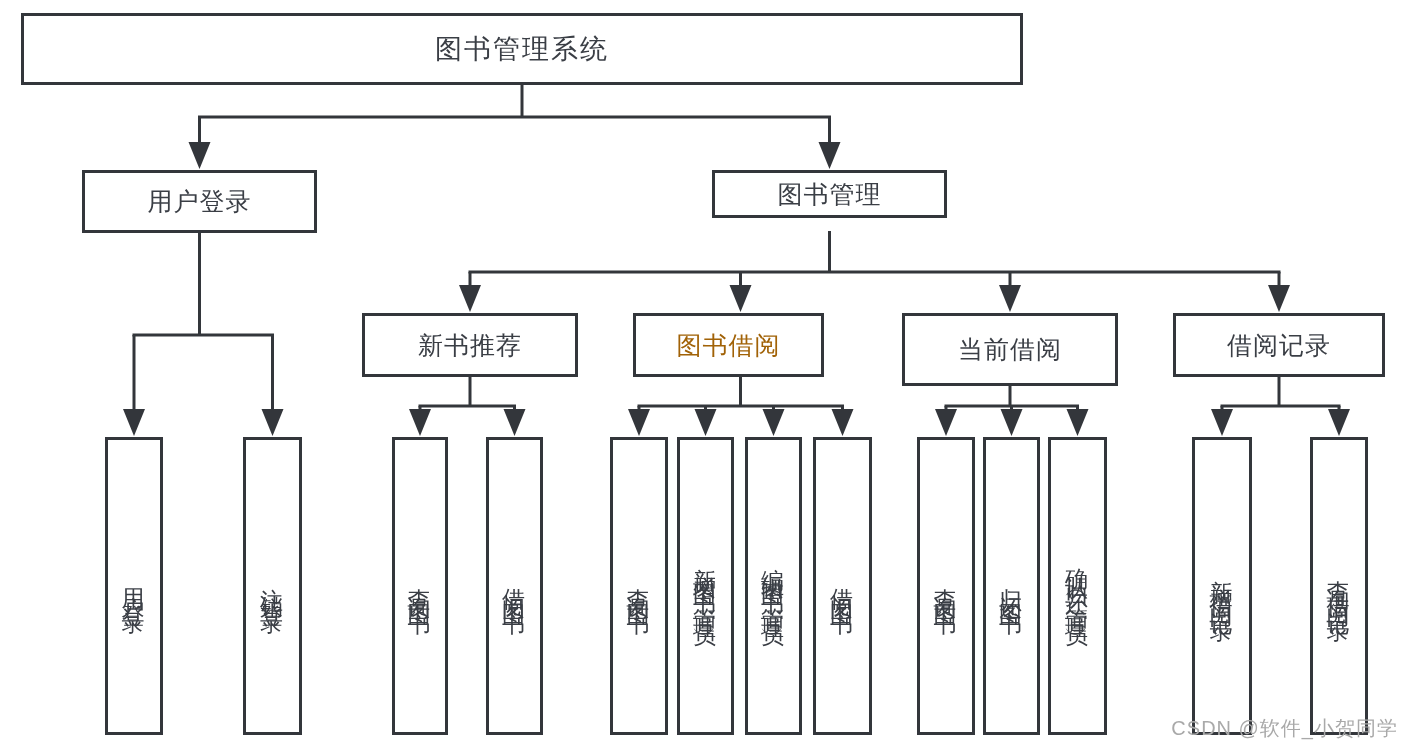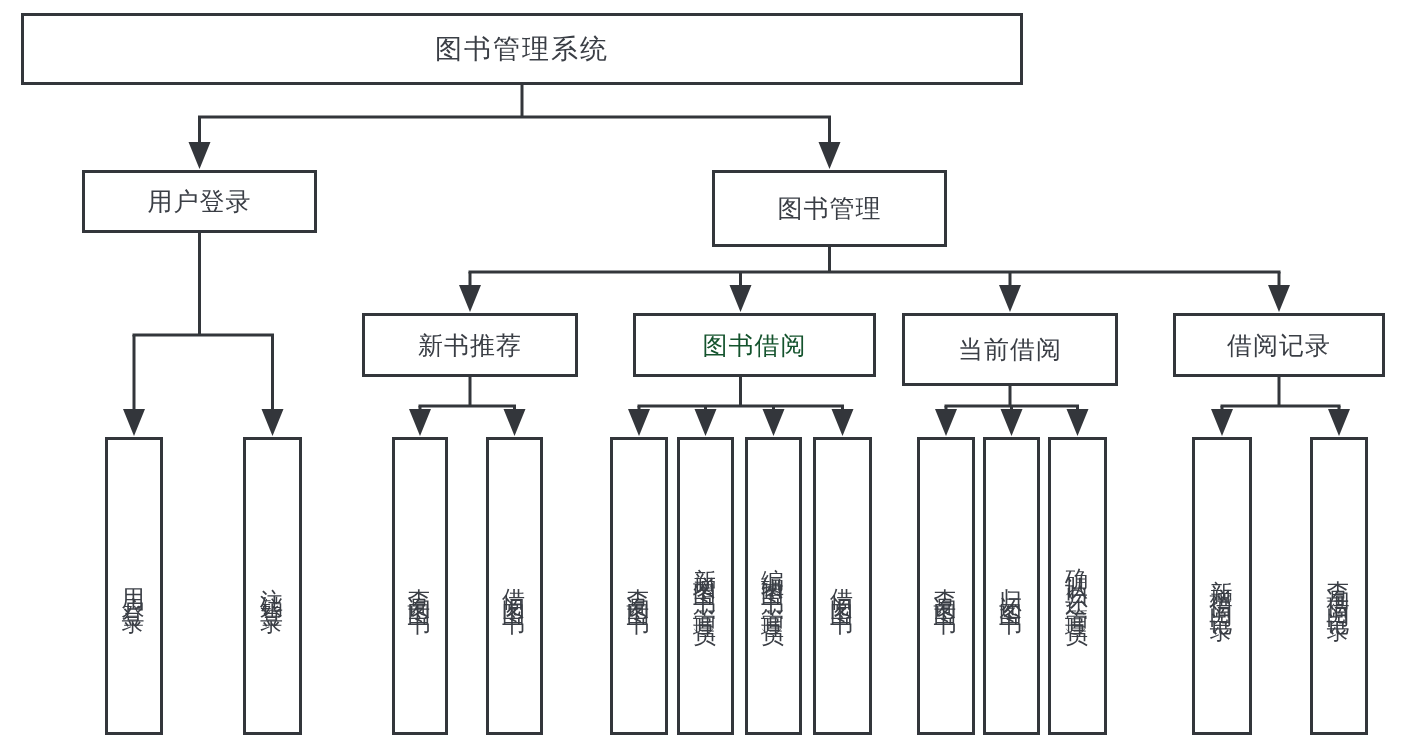--- a/index.html
+++ b/index.html
@@ -107,32 +107,33 @@
       <line x1="1279" y1="375" x2="1279" y2="406" stroke="#33363b" stroke-width="3"></line>
       <line x1="1220.5" y1="406" x2="1340.5" y2="406" stroke="#33363b" stroke-width="3"></line>
       <line x1="1222" y1="406" x2="1222" y2="423" stroke="#33363b" stroke-width="3"></line>
       <polygon points="1211,409 1233,409 1222,436" fill="#33363b"></polygon>
       <line x1="1339" y1="406" x2="1339" y2="423" stroke="#33363b" stroke-width="3"></line>
       <polygon points="1328,409 1350,409 1339,436" fill="#33363b"></polygon>
     </svg>
   <div id="nodes">
       <div class="node root" style="left: 21px; top: 13px; width: 1002px; height: 72px; border-color: rgb(51, 54, 59); color: rgb(58, 62, 69);">图书管理系统</div>
       <div class="node" style="left: 82px; top: 170px; width: 235px; height: 63px; border-color: rgb(51, 54, 59); color: rgb(58, 62, 69);">用户登录</div>
-      <div class="node" style="left: 712px; top: 170px; width: 235px; height: 77px; border-color: rgb(51, 54, 59); color: rgb(58, 62, 69);">图书管理</div>
+      <div class="node" style="left: 712px; top: 170px; width: 235px; height: 48px; border-color: rgb(51, 54, 59); color: rgb(58, 62, 69);">图书管理</div>
       <div class="node" style="left: 362px; top: 313px; width: 216px; height: 64px; border-color: rgb(51, 54, 59); color: rgb(58, 62, 69);">新书推荐</div>
-      <div class="node" style="left: 633px; top: 313px; width: 243px; height: 64px; border-color: rgb(51, 54, 59); color: #14532d;">图书借阅</div>
+      <div class="node" style="left: 633px; top: 313px; width: 191px; height: 64px; border-color: rgb(51, 54, 59); color: #a16207;">图书借阅</div>
       <div class="node" style="left: 902px; top: 313px; width: 216px; height: 73px; border-color: rgb(51, 54, 59); color: rgb(58, 62, 69);">当前借阅</div>
       <div class="node" style="left: 1173px; top: 313px; width: 212px; height: 64px; border-color: rgb(51, 54, 59); color: rgb(58, 62, 69);">借阅记录</div>
       <div class="node vertical" style="left: 105px; top: 437px; width: 58px; height: 298px; border-color: rgb(51, 54, 59); color: rgb(58, 62, 69);">用户登录</div>
       <div class="node vertical" style="left: 243px; top: 437px; width: 59px; height: 298px; border-color: rgb(51, 54, 59); color: rgb(58, 62, 69);">注销登录</div>
       <div class="node vertical" style="left: 392px; top: 437px; width: 56px; height: 298px; border-color: rgb(51, 54, 59); color: rgb(58, 62, 69);">查询图书</div>
       <div class="node vertical" style="left: 486px; top: 437px; width: 57px; height: 298px; border-color: rgb(51, 54, 59); color: rgb(58, 62, 69);">借阅图书</div>
       <div class="node vertical" style="left: 610px; top: 437px; width: 58px; height: 298px; border-color: rgb(51, 54, 59); color: rgb(58, 62, 69);">查询图书</div>
       <div class="node vertical" style="left: 677px; top: 437px; width: 57px; height: 298px; border-color: rgb(51, 54, 59); color: rgb(58, 62, 69);">新增图书（管理员）</div>
       <div class="node vertical" style="left: 745px; top: 437px; width: 57px; height: 298px; border-color: rgb(51, 54, 59); color: rgb(58, 62, 69);">编辑图书（管理员）</div>
       <div class="node vertical" style="left: 813px; top: 437px; width: 59px; height: 298px; border-color: rgb(51, 54, 59); color: rgb(58, 62, 69);">借阅图书</div>
       <div class="node vertical" style="left: 917px; top: 437px; width: 58px; height: 298px; border-color: rgb(51, 54, 59); color: rgb(58, 62, 69);">查询图书</div>
       <div class="node vertical" style="left: 983px; top: 437px; width: 57px; height: 298px; border-color: rgb(51, 54, 59); color: rgb(58, 62, 69);">归还图书</div>
       <div class="node vertical" style="left: 1048px; top: 437px; width: 59px; height: 298px; border-color: rgb(51, 54, 59); color: rgb(58, 62, 69);">确认归还（管理员）</div>
       <div class="node vertical" style="left: 1192px; top: 437px; width: 60px; height: 298px; border-color: rgb(51, 54, 59); color: rgb(58, 62, 69);">新增借阅记录</div>
       <div class="node vertical" style="left: 1310px; top: 437px; width: 58px; height: 298px; border-color: rgb(51, 54, 59); color: rgb(58, 62, 69);">查询借阅记录</div>
     </div>
+  <div class="watermark">CSDN @软件_小贺同学</div>
 </div>
 
 </body></html>

